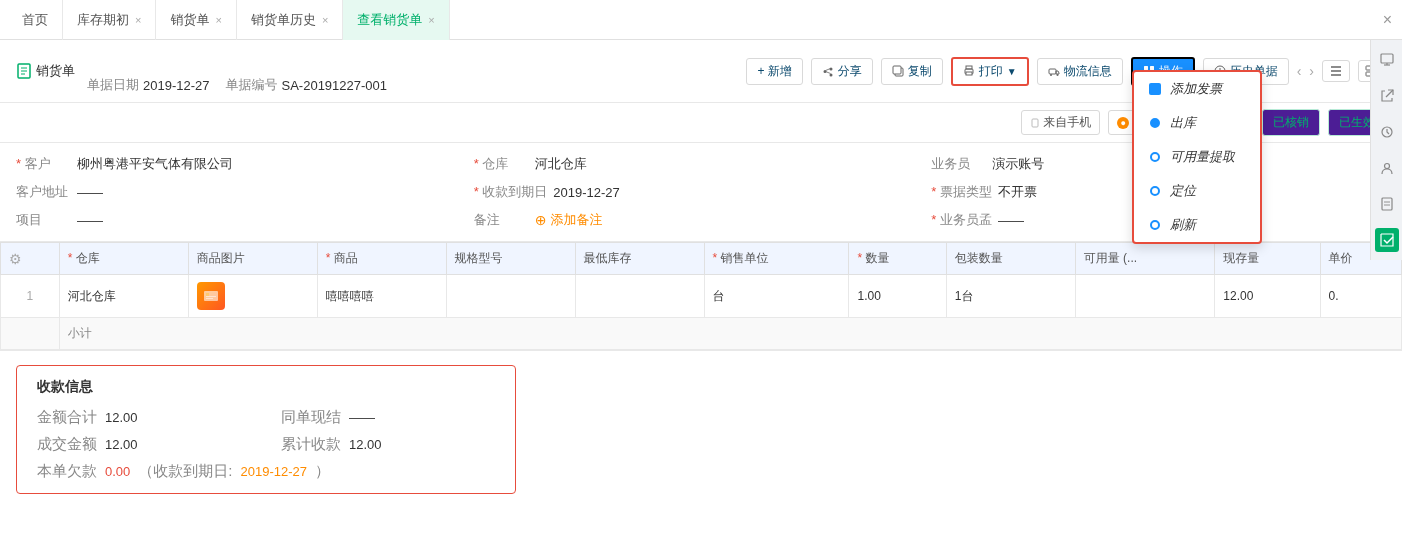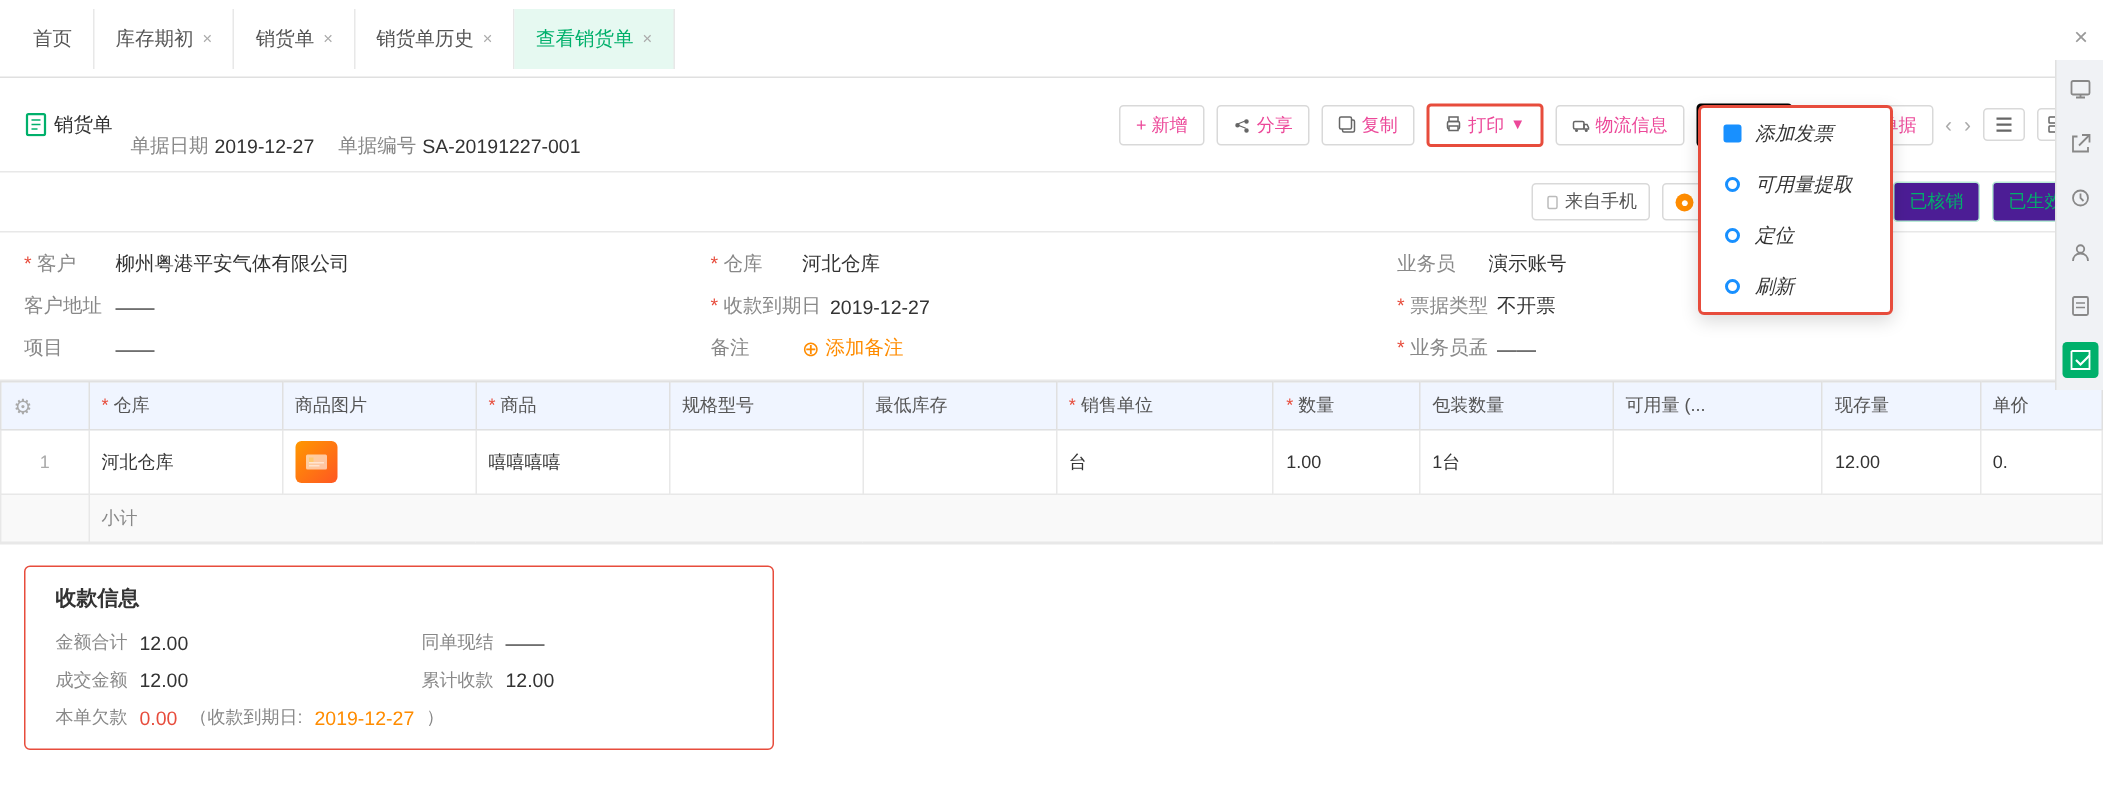--- a/index.html
+++ b/index.html
@@ -4,21 +4,21 @@
   <style>
     * { box-sizing: border-box; margin: 0; padding: 0; }
     body { font-family: "Microsoft YaHei", "PingFang SC", Arial, sans-serif; font-size: 13px; background: #f0f2f5; color: #333; overflow: hidden; }
 
     
     .tab-bar {
       display: flex; align-items: center;
       background: #fff;
       border-bottom: 1px solid #e0e0e0;
       padding: 0 8px;
-      height: 52px;
+      height: 40px;
       position: relative;
     }
     .tab-item {
       display: flex; align-items: center;
       padding: 0 14px;
       height: 40px;
       cursor: pointer;
       font-size: 13px;
       color: #555;
       border-right: 1px solid #e8e8e8;
@@ -71,21 +71,21 @@
       display: flex; align-items: center; gap: 8px;
     }
     .action-btn {
       display: flex; align-items: center; gap: 4px;
       padding: 4px 10px;
       border: 1px solid #d9d9d9;
       border-radius: 3px;
       background: #fff;
       cursor: pointer;
       font-size: 12px;
-      color: #ec4899;
+      color: #0c4a6e;
       white-space: nowrap;
     }
     .action-btn.active-tab {
       background: #00b06b; color: #fff; border-color: #00b06b;
     }
     .action-btn.highlight {
       border: 2px solid #e74c3c;
     }
 
     .status-btn {
@@ -197,21 +197,21 @@
     .info-box-title {
       font-size: 14px; font-weight: 600; color: #333; margin-bottom: 12px;
     }
     .info-grid {
       display: grid; grid-template-columns: 1fr 1fr;
       gap: 8px 30px;
     }
     .info-row {
       display: flex; align-items: center; gap: 8px;
     }
-    .info-label { color: #888; font-size: 12px; white-space: nowrap; }
+    .info-label { color: #888; font-size: 15px; white-space: nowrap; }
     .info-value { color: #333; font-size: 13px; }
     .info-value.red { color: #e74c3c; }
     .info-value.orange { color: #ff8c00; }
 
     
     .right-panel {
       position: absolute;
       right: 0; top: 40px;
       width: 32px;
       background: #f0f2f5;
@@ -522,20 +522,26 @@
 
   <div class="dropdown-menu">
     <div class="dropdown-item">
       <div class="item-icon">
           <div class="item-square"></div>
         </div>
       <span>添加发票</span>
     </div>
     <div class="dropdown-item">
       <div class="item-icon">
+          <div class="item-circle"></div>
+        </div>
+      <span>出库</span>
+    </div>
+    <div class="dropdown-item">
+      <div class="item-icon">
           <div class="item-circle-outline"></div>
         </div>
       <span>可用量提取</span>
     </div>
     <div class="dropdown-item">
       <div class="item-icon">
           <div class="item-circle-outline"></div>
         </div>
       <span>定位</span>
     </div>

